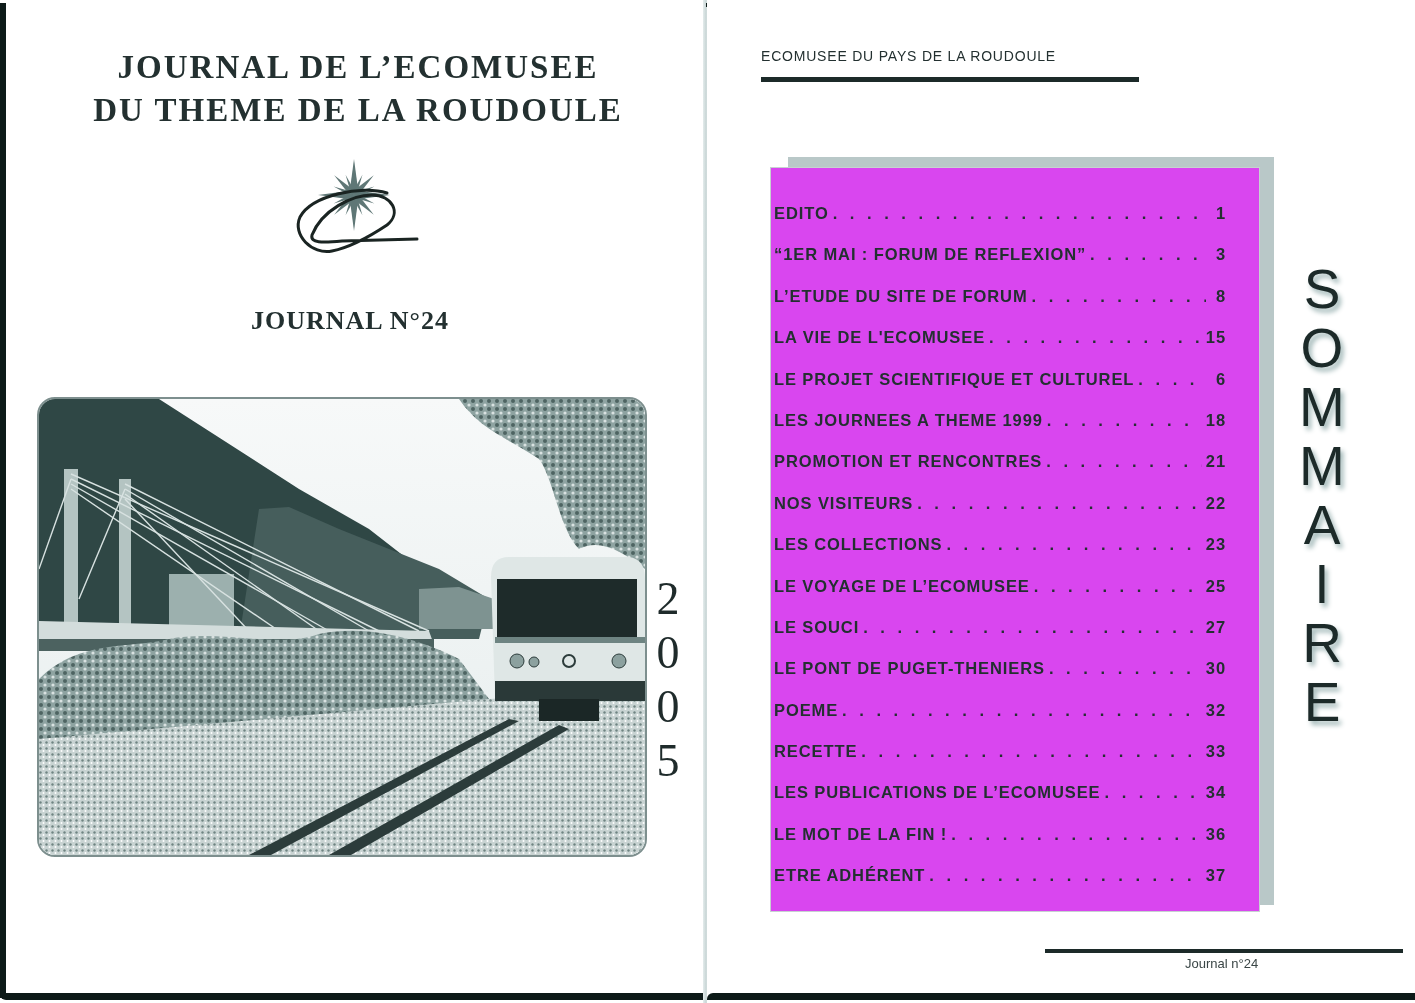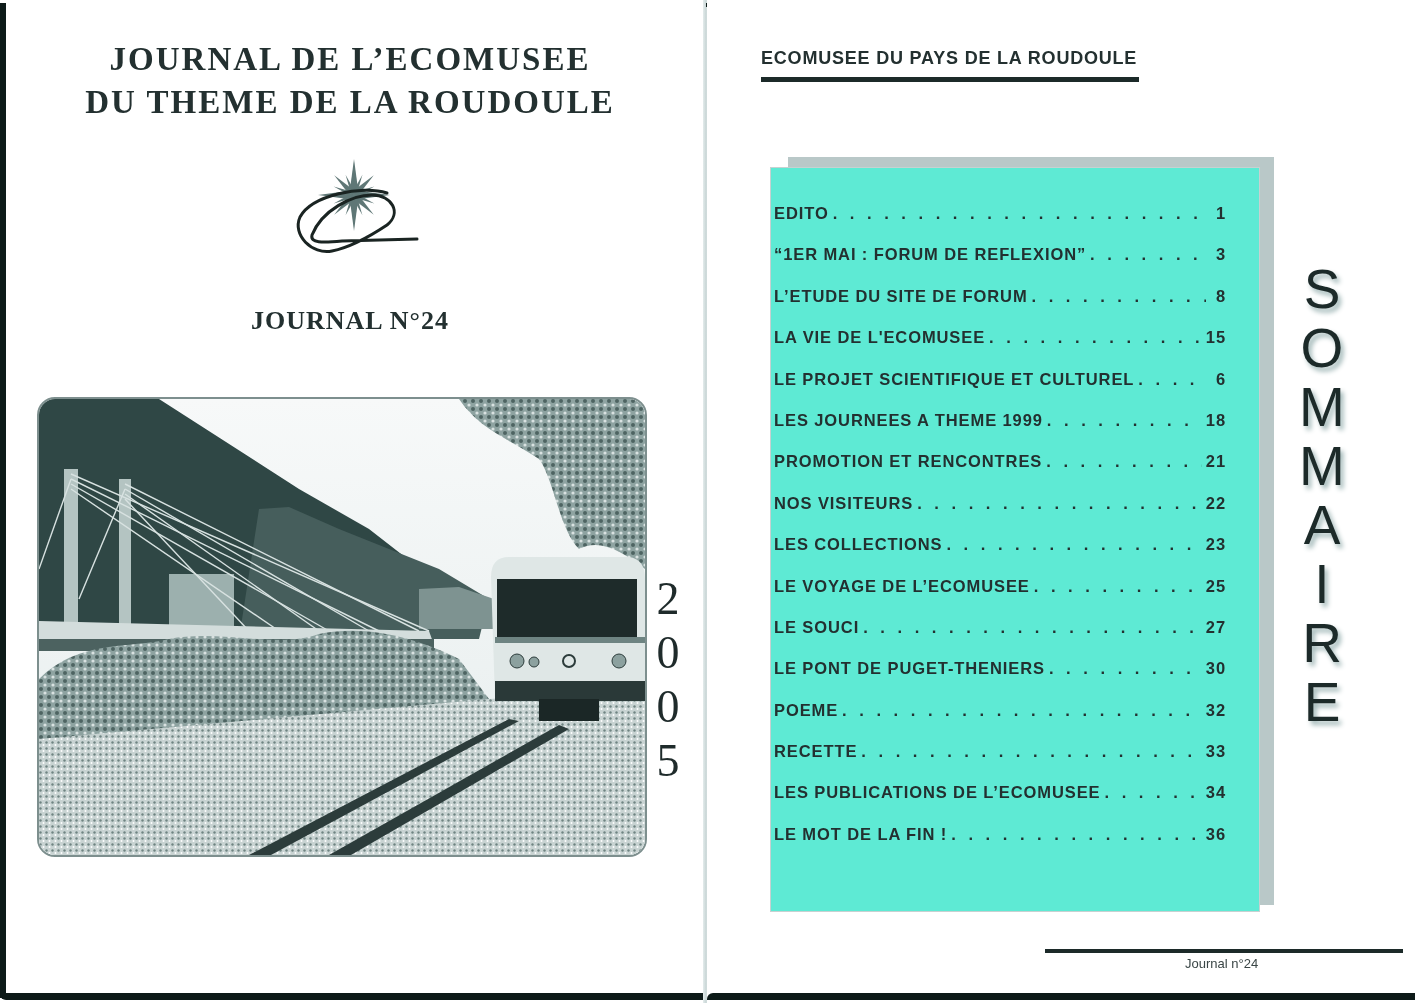--- a/index.html
+++ b/index.html
@@ -6,31 +6,31 @@
   body { width:1415px; height:1003px; background:#ffffff; position:relative; overflow:hidden; font-family:"Liberation Sans", sans-serif; color:#1f2b2b; }
   .page { position:absolute; top:0; background:#ffffff; }
   .page-left { left:0; width:705px; height:1003px; }
   .page-right { left:707px; width:708px; height:1003px; }
   .left-edge { position:absolute; left:0; top:3px; width:6px; height:995px; background:#0d1a18; }
   .bottom-edge-left { position:absolute; left:0; bottom:3px; width:703px; height:7px; background:#0d1a18; border-radius:0 0 0 6px; }
   .bottom-edge-right { position:absolute; left:0; bottom:3px; width:708px; height:7px; background:#0d1a18; border-radius:6px 0 0 0; }
   .spine { position:absolute; left:703px; top:0; width:6px; height:1003px; background:linear-gradient(to right,#e4ecec,#c9d6d6,#eef2f2); }
   .spine-mark { position:absolute; left:706px; top:3px; width:6px; height:4px; background:#0d1a18; }
 
-  .cover-title { position:absolute; left:40px; top:38px; width:620px; text-align:center; font-family:"Liberation Serif", serif; font-weight:bold; font-size:33px; letter-spacing:2px; line-height:43px; color:#233030; margin:0; }
+  .cover-title { position:absolute; left:40px; top:38px; width:620px; text-align:center; font-family:"Liberation Serif", serif; font-weight:bold; font-size:33px; letter-spacing:2px; line-height:43px; color:#233030; margin:8px; }
   .logo { position:absolute; left:292px; top:155px; width:130px; height:110px; }
   .issue { position:absolute; left:150px; top:306px; width:400px; text-align:center; font-family:"Liberation Serif", serif; font-weight:bold; font-size:26px; letter-spacing:1px; color:#233030; }
   .photo { position:absolute; left:37px; top:397px; width:606px; height:456px; border:2px solid #7d8f8e; border-radius:18px; overflow:hidden; background:#e8eeee; }
   .year { position:absolute; left:648px; top:572px; width:40px; font-family:"Liberation Serif", serif; font-size:46px; line-height:54px; color:#1f2b2b; text-align:center; }
   .year span { display:block; height:54px; }
 
-  .header { position:absolute; left:54px; top:48px; font-weight:bold; font-size:18px; letter-spacing:0.8px; color:#233030; }
+  .header { position:absolute; left:54px; top:48px; font-weight:normal; font-size:14px; letter-spacing:0.8px; color:#233030; }
   .header-rule { position:absolute; left:54px; top:77px; width:378px; height:5px; background:#1c2a29; }
   .toc-shadow { position:absolute; left:81px; top:157px; width:486px; height:748px; background:#b9c8c8; }
-  .toc-box { position:absolute; left:63px; top:167px; width:488px; height:743px; background:#5eead4; border:1px solid #c7d1d1; }
+  .toc-box { position:absolute; left:63px; top:167px; width:488px; height:743px; background:#d946ef; border:1px solid #c7d1d1; }
   .toc-list { position:absolute; left:3px; top:36px; width:452px; margin:0; padding:0; list-style:none; }
   .toc-item { display:flex; align-items:baseline; height:41.4px; font-weight:bold; font-size:16.5px; letter-spacing:0.9px; color:#233030; white-space:nowrap; }
   .toc-title { flex:0 0 auto; }
   .toc-dots { flex:1 1 auto; overflow:hidden; margin:0 4px; letter-spacing:4px; color:#233030; }
   .toc-dots::before { content:". . . . . . . . . . . . . . . . . . . . . . . . . . . . . . . . . . . . . . . . . . . ."; }
   .toc-page { flex:0 0 auto; text-align:right; min-width:16px; }
   .sommaire { position:absolute; left:585px; top:260px; width:60px; font-size:55px; line-height:59px; text-align:center; color:#1c2a29; text-shadow:3px 4px 5px #9fb6b6; }
   .sommaire span { display:block; height:59px; }
   .footer-rule-top { position:absolute; left:338px; top:949px; width:358px; height:4px; background:#1c2a29; }
   .footer-text { position:absolute; left:478px; top:956px; font-size:13px; color:#3a4646; }
@@ -236,20 +236,25 @@
       <li class="toc-item">
           <span class="toc-title">LES PUBLICATIONS DE L’ECOMUSEE</span>
           <span class="toc-dots"></span>
           <span class="toc-page">34</span>
         </li>
       <li class="toc-item">
           <span class="toc-title">LE MOT DE LA FIN !</span>
           <span class="toc-dots"></span>
           <span class="toc-page">36</span>
         </li>
+      <li class="toc-item">
+          <span class="toc-title">ETRE ADHÉRENT</span>
+          <span class="toc-dots"></span>
+          <span class="toc-page">37</span>
+        </li>
     </ul>
   </div>
 
   <div class="sommaire">
     <span>S</span>
     <span>O</span>
     <span>M</span>
     <span>M</span>
     <span>A</span>
     <span>I</span>

